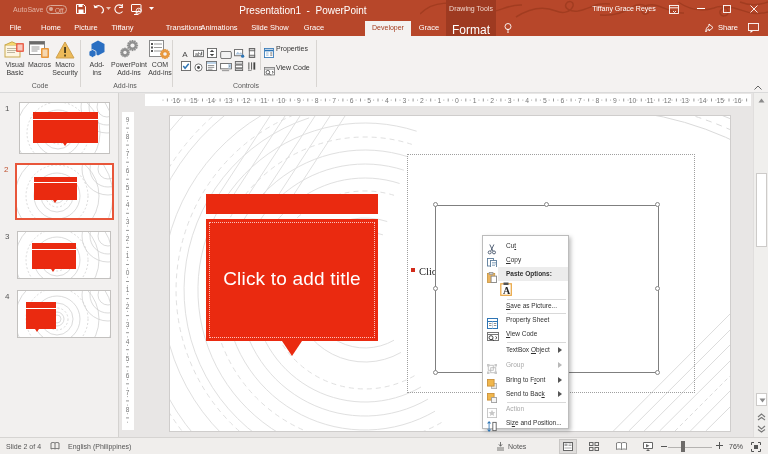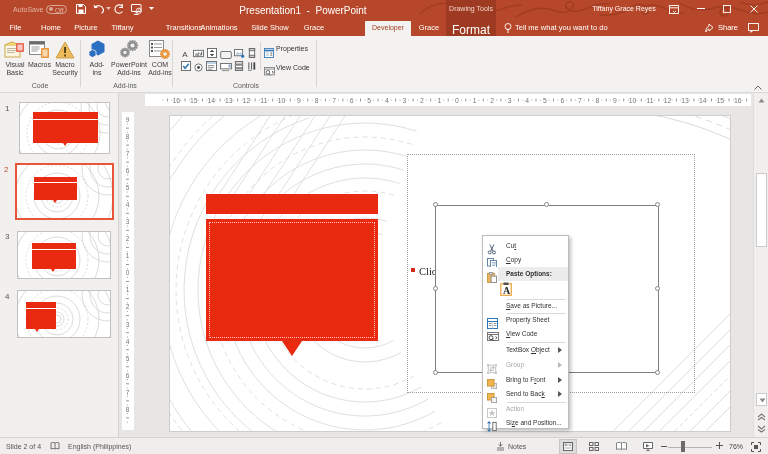--- a/index.html
+++ b/index.html
@@ -90,21 +90,20 @@
     <div style="position:absolute;left:350px;top:12px;transform:translateX(-50%);line-height:17px;color:#fff">View</div>
 
   <div class="abs" style="left:365px;top:1.5px;width:46px;height:16px;background:#f4f2f1"></div>
   <div class="abs" style="left:388px;top:0;transform:translateX(-50%);line-height:17px;font-size:7px;color:#a33c1f">Developer</div>
   <div class="abs" style="left:429px;top:0;transform:translateX(-50%);line-height:17px;color:#fff">Grace</div>
 
   <svg class="abs" style="left:504px;top:3.5px" width="8" height="11" viewBox="0 0 8 11">
     <circle cx="4" cy="3.5" r="3" fill="none" stroke="#fff" stroke-width="0.9"></circle>
     <path d="M2.8 6.5 h2.4 M3 8 h2 M3.4 9.5 h1.2" stroke="#fff" stroke-width="0.9"></path>
   </svg>
-  <div class="abs" style="left:515px;top:0;line-height:17px;color:#fff">Tell me what you want to do</div>
 
   <svg class="abs" style="left:705px;top:4px" width="11" height="10" viewBox="0 0 11 10">
     <path d="M4 3 C1.5 4 0.8 6.5 0.8 9 C2 6.8 3 6.2 4 6.1 L4 8 L8 4.5 L4 1 Z" fill="none" stroke="#fff" stroke-width="0.9"></path>
   </svg>
   <div class="abs" style="left:718px;top:0;line-height:17px;color:#fff">Share</div>
   <svg class="abs" style="left:748px;top:4px" width="11" height="10" viewBox="0 0 11 10">
     <rect x="0.5" y="0.5" width="10" height="7" fill="none" stroke="#fff" stroke-width="0.9"></rect>
     <path d="M2.5 8 L2.5 10 L5 8" fill="#fff"></path>
   </svg>
 </div>
@@ -606,20 +605,21 @@
       <line x1="505.0" y1="315" x2="560" y2="260" stroke="#dcdcdc" stroke-width="1" stroke-dasharray="4 3"></line>
       <line x1="489.6" y1="315" x2="560" y2="245" stroke="#dcdcdc" stroke-width="1"></line>
       <line x1="474.2" y1="315" x2="560" y2="229" stroke="#dcdcdc" stroke-width="1"></line>
       <line x1="458.8" y1="315" x2="560" y2="214" stroke="#dcdcdc" stroke-width="1"></line>
       <line x1="443.4" y1="315" x2="560" y2="198" stroke="#dcdcdc" stroke-width="1"></line>
     </svg>
 
   <div class="abs" style="left:36px;top:78px;width:172px;height:20px;background:#ea2a10"></div>
   <div class="abs" style="left:36px;top:103px;width:172px;height:122px;background:#ea2a10">
     <div class="abs" style="left:3px;top:3px;right:3px;bottom:3px;border:1px dotted rgba(255,255,255,0.72)"></div>
+    <div class="abs" style="left:0;top:48.5px;width:172px;text-align:center;color:#fff;font-size:19px;letter-spacing:0.2px">Click to add title</div>
   </div>
   <div class="abs" style="left:112px;top:225px;width:0;height:0;border-left:10px solid transparent;border-right:10px solid transparent;border-top:15px solid #ea2a10"></div>
 
   <div class="abs" style="left:237px;top:38px;width:288px;height:239px;border:1px dotted #9f9f9f"></div>
 
   <div class="abs" style="left:241px;top:150px;width:6px;height:6px">
       <div style="width:4px;height:4px;background:#d22b1a;margin-top:2px"></div>
     </div>
   <div class="abs" style="left:249px;top:150px;font-family:'Liberation Serif',serif;font-size:10.5px;color:#222">Click to add text</div>
 

